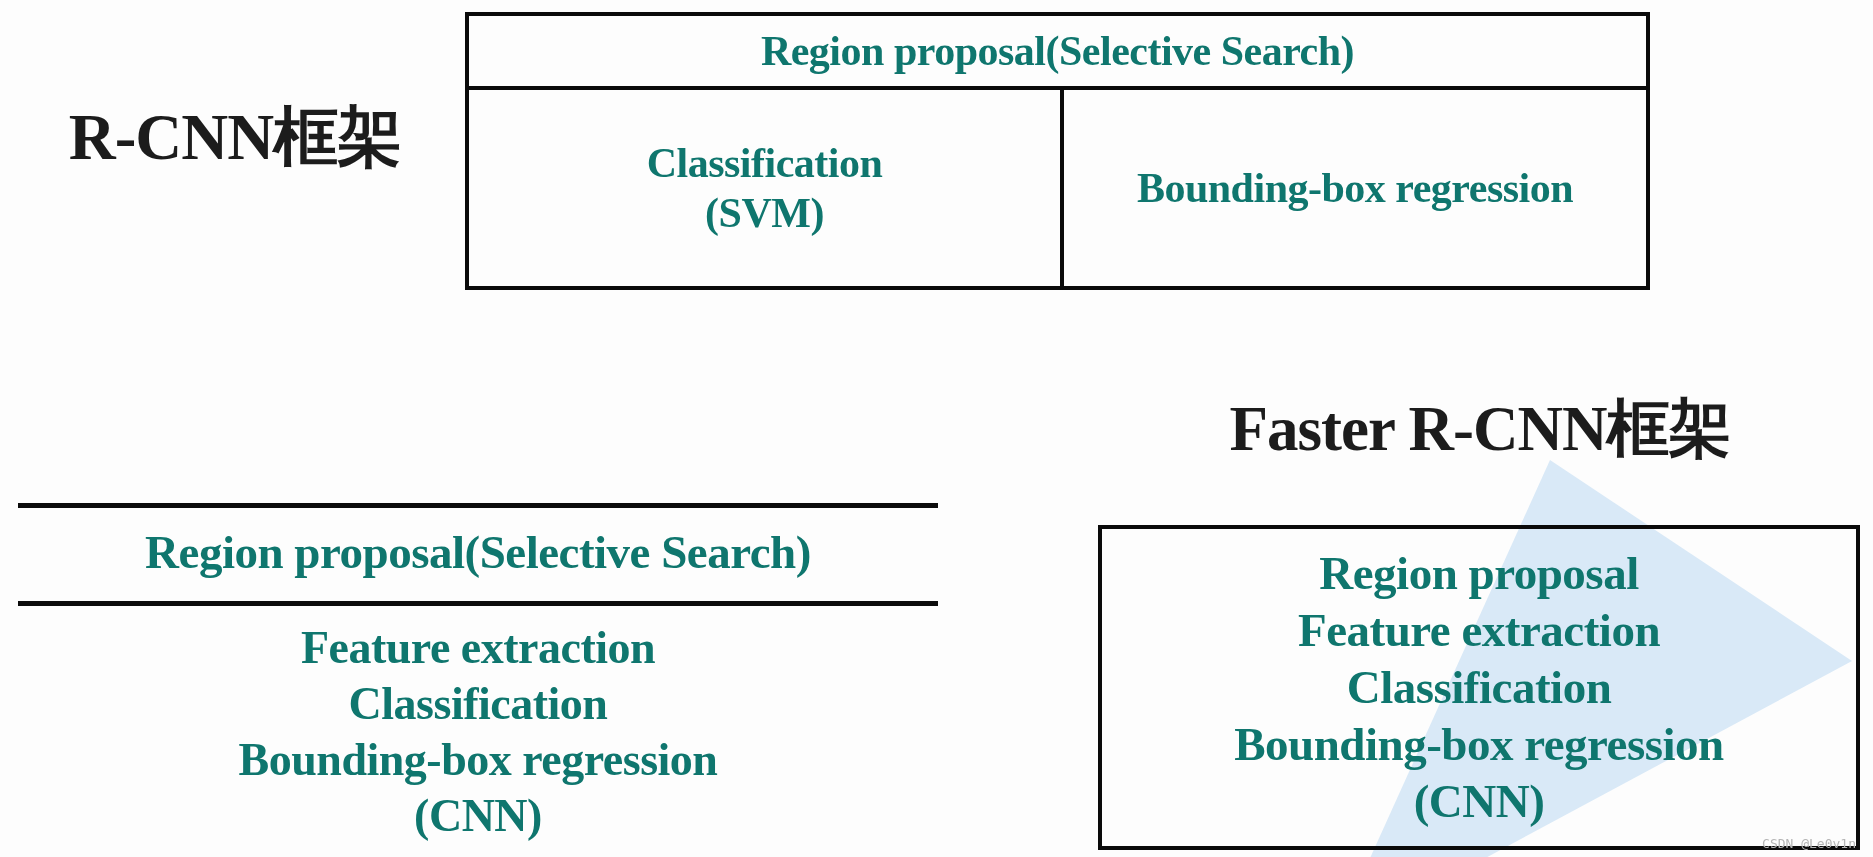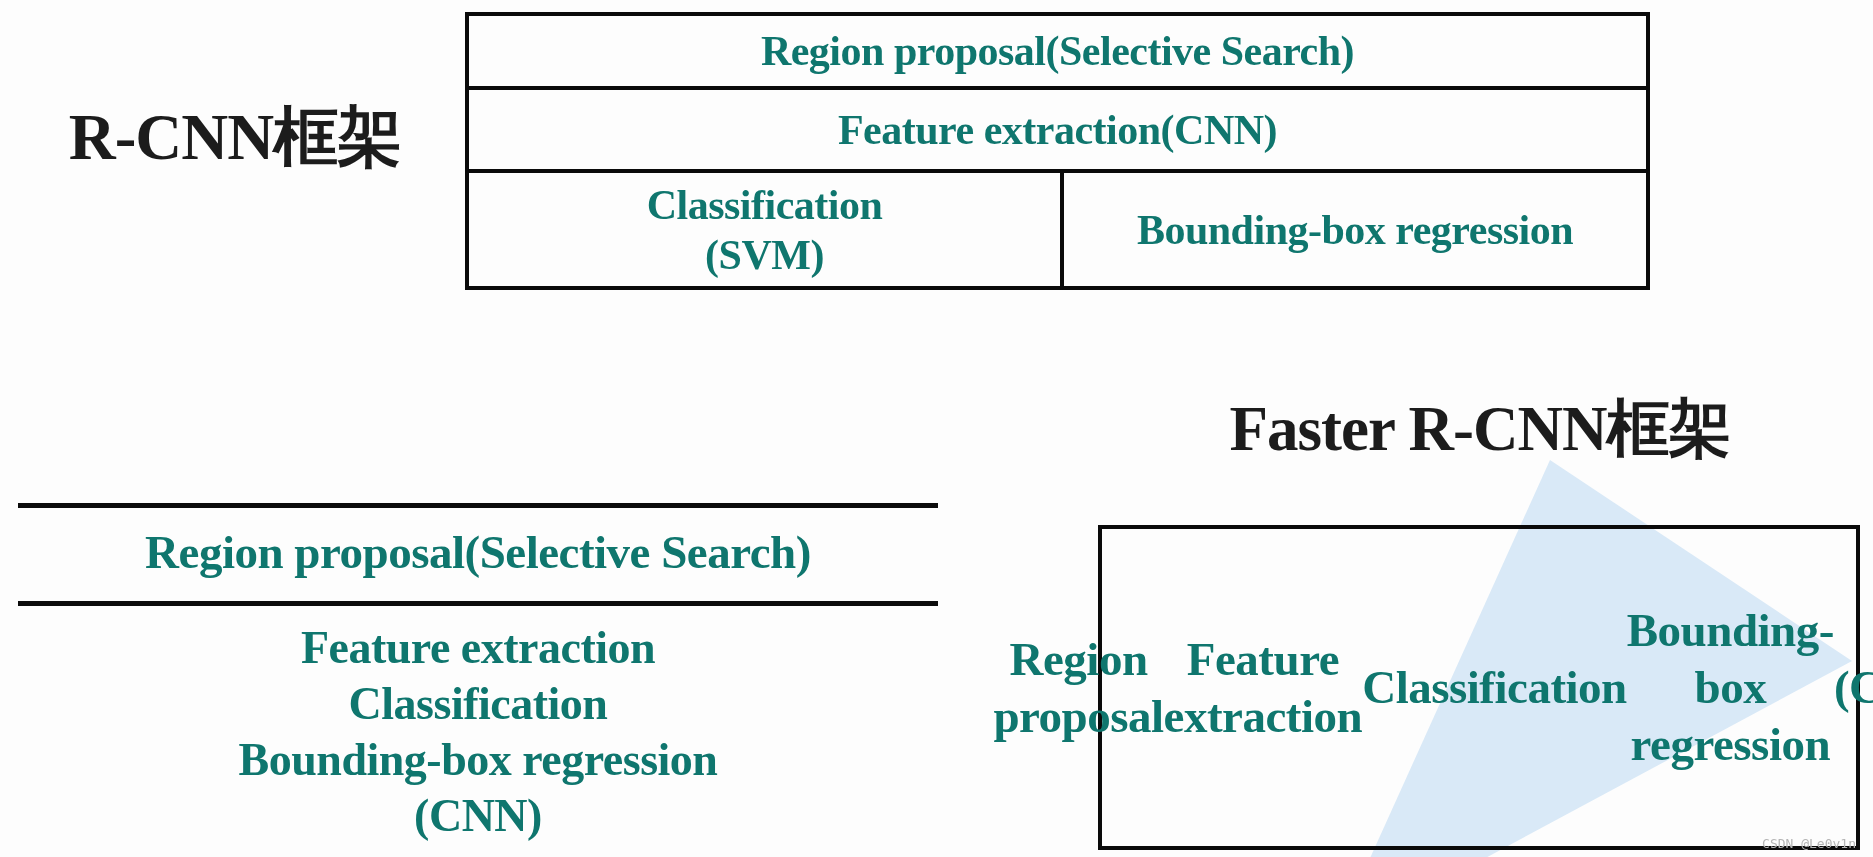--- a/index.html
+++ b/index.html
@@ -60,21 +60,21 @@
   .hrule{left:18px;width:920px;height:5px;background:#0c0c0c;}
   #fast-rule-top{top:503px;}
   #fast-rule-bottom{top:601px;}
   #fast-region{left:18px;top:524px;width:920px;font-size:47px;line-height:56px;}
   #fast-steps{left:18px;top:620px;width:920px;font-size:46px;line-height:56px;}
 
   
   #faster-box{
     left:1098px;top:525px;width:762px;height:325px;
     border:4px solid #0a0a0a;
-    display:flex;flex-direction:row;align-items:center;justify-content:center;
+    display:flex;flex-direction:column;align-items:center;justify-content:center;
     font-size:47px;line-height:57px;
     background:transparent;
   }
   #csdn-watermark{
     right:17px;top:836px;
     font-family:"DejaVu Sans Mono",monospace;
     font-size:13px;
     color:#b5b5b5;
     z-index:2;
     white-space:nowrap;
@@ -86,21 +86,20 @@
 <div id="page">
 
   <svg id="wm-svg" width="1873" height="857">
     <polygon points="1550,460 1852,661 1333,940" fill="#d9e9f7"></polygon>
   </svg>
 
   <div class="abs sec-title" id="rcnn-title">R-CNN框架</div>
 
   <div class="abs" id="rcnn-table">
     <div class="trow serif" id="row-region">Region proposal(Selective Search)</div>
-    <div class="trow serif" id="row-feature">Feature extraction(CNN)</div>
     <div id="row-split">
       <div class="tcell serif" id="cell-classification">
         <div>Classification</div>
         <div>(SVM)</div>
       </div>
       <div class="tcell serif" id="cell-bbox">
         <div>Bounding-box regression</div>
       </div>
     </div>
   </div>

